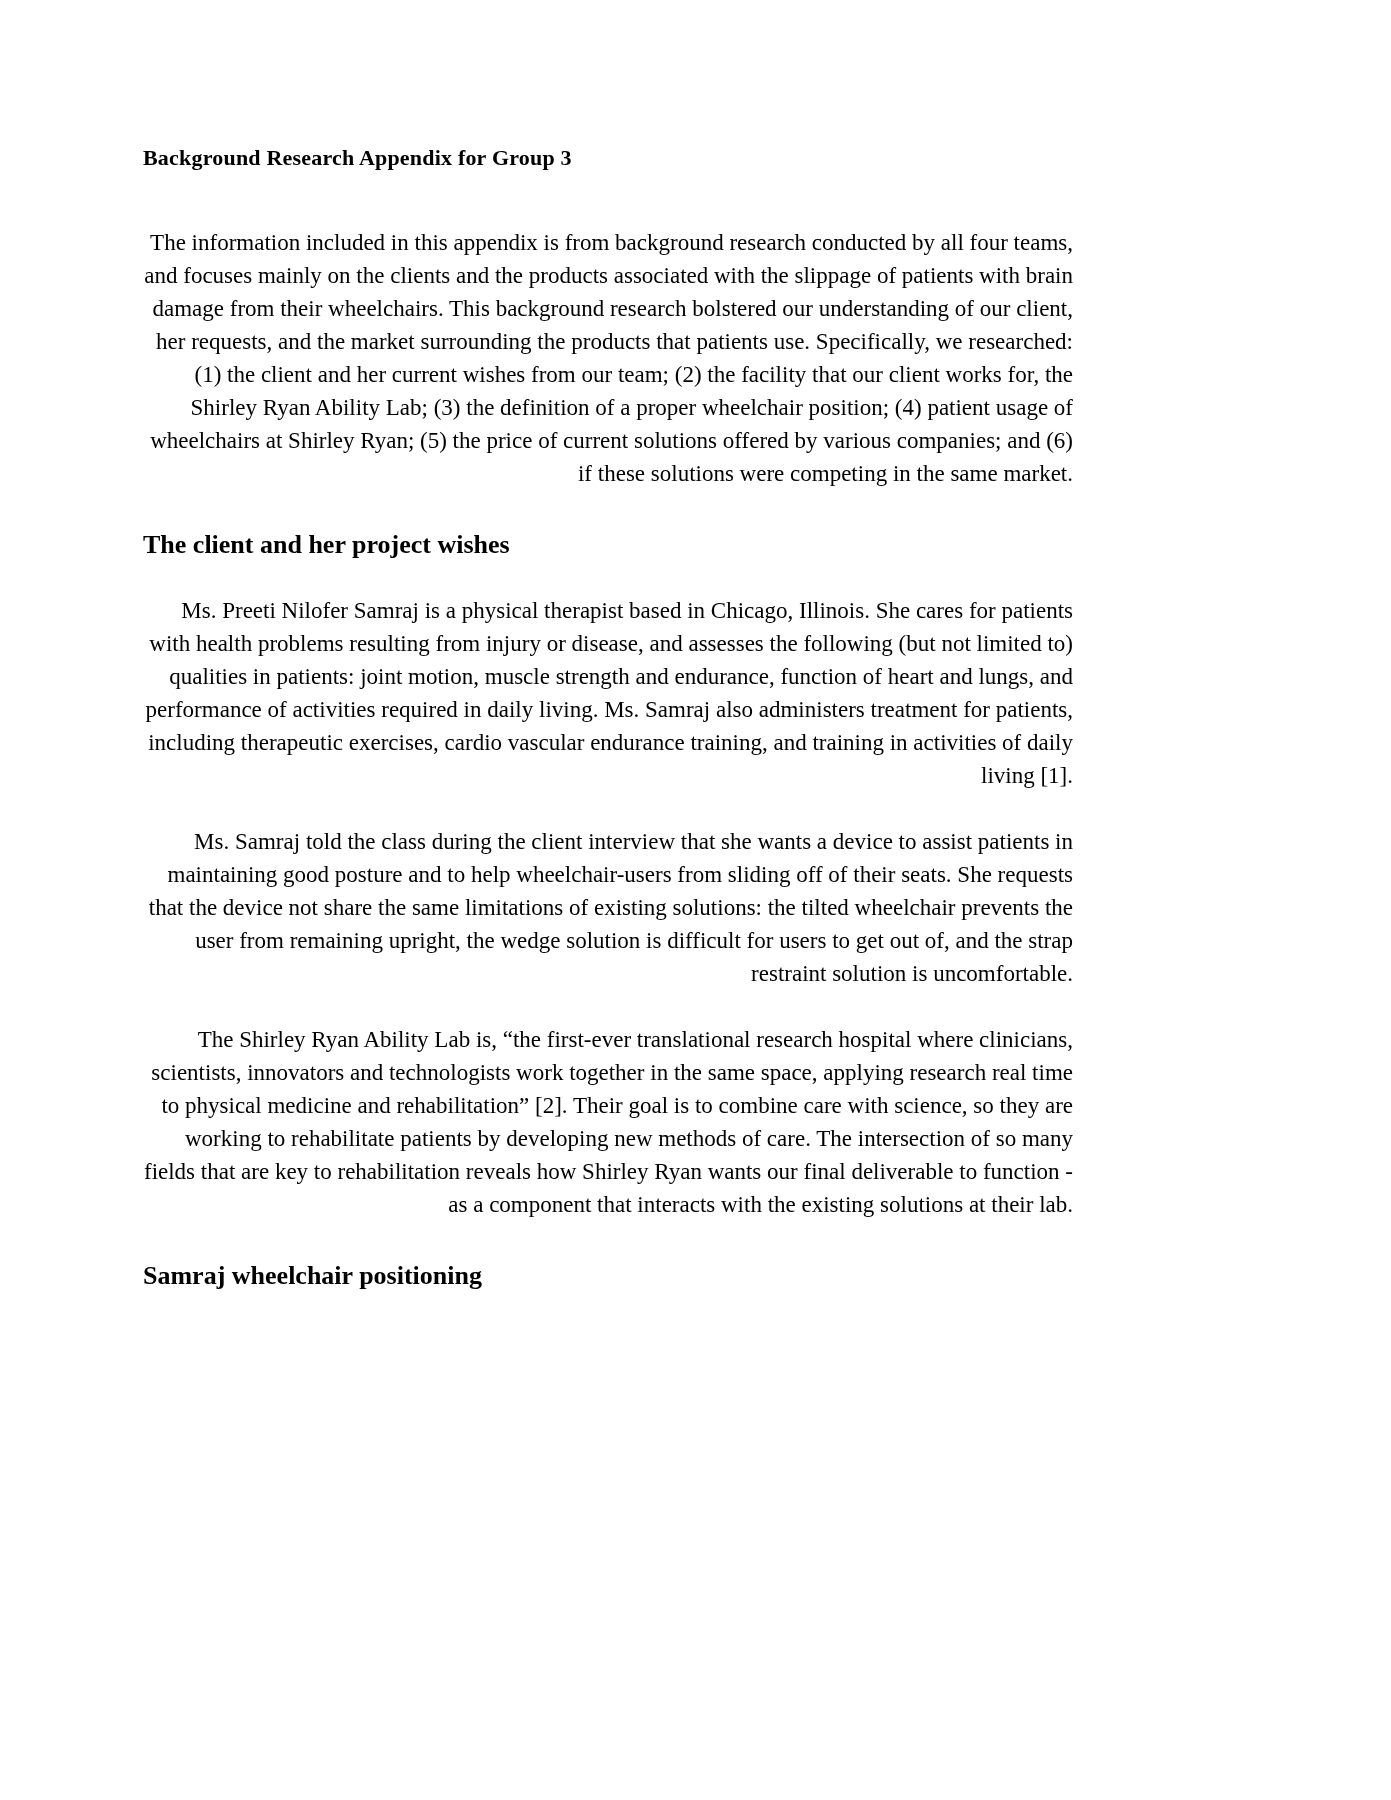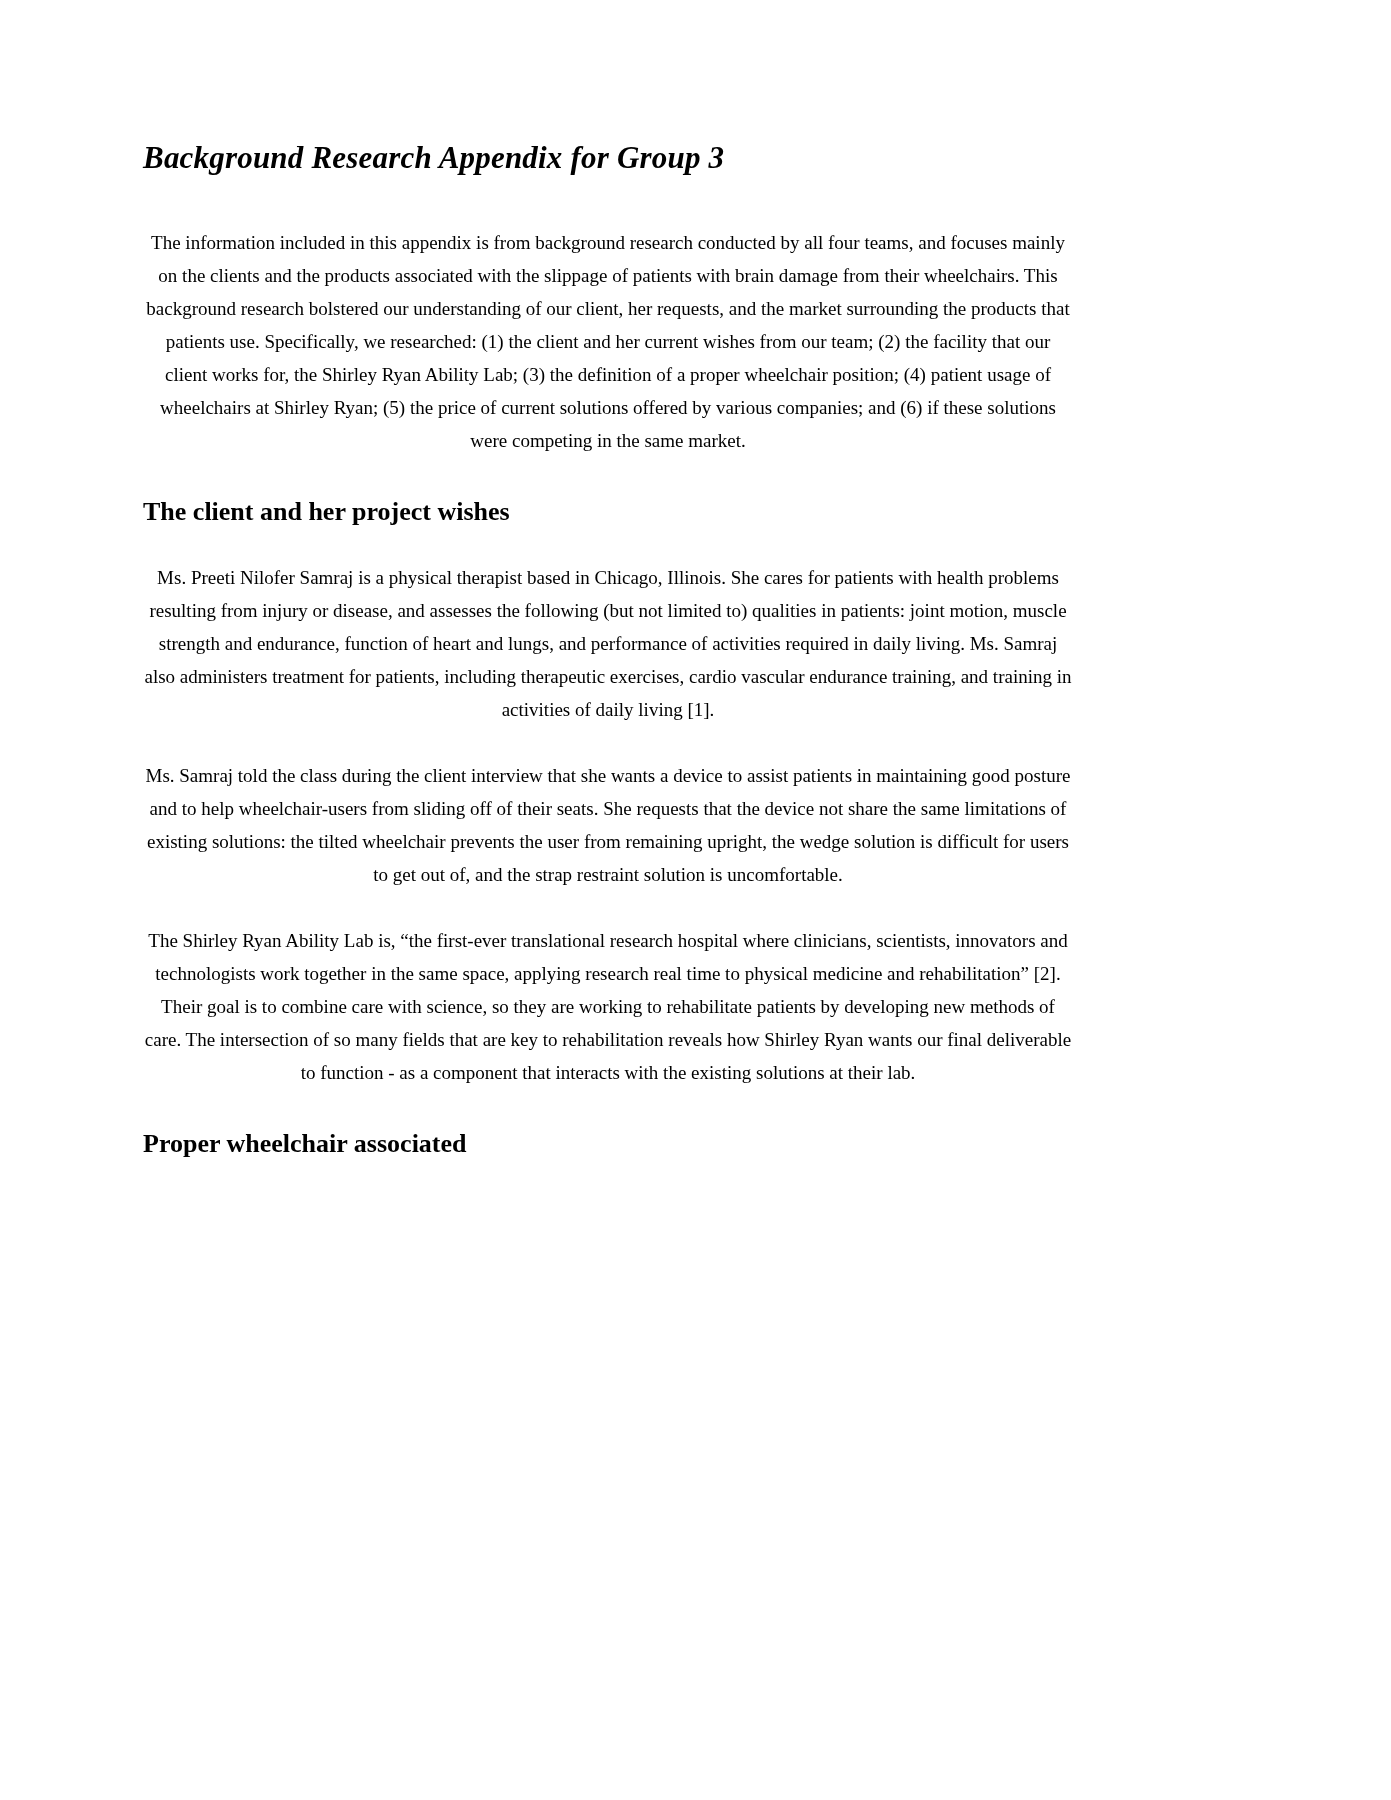--- a/index.html
+++ b/index.html
@@ -16,32 +16,31 @@
     font-family: "Liberation Serif", "DejaVu Serif", serif;
     color: #000000;
   }
   .content {
     position: absolute;
     top: 138px;
     left: 143px;
     width: 945px;
   }
   .doc-title {
-    font-size: 31px;
+    font-size: 22px;
     font-weight: bold;
     line-height: 40px;
     margin: 0 0 48px 0;
     letter-spacing: 0.2px;
-    font-style: italic;
   }
   .doc-paragraph {
-    font-size: 19px;
+    font-size: 23px;
     line-height: 33px;
     margin: 0 15px 33px 0;
-    text-align: center;
+    text-align: right;
   }
   .doc-heading {
     font-size: 26px;
     font-weight: bold;
     line-height: 33px;
     margin: 38px 0 33px 0;
   }
 </style>
 </head>
 <body>
@@ -55,16 +54,16 @@
 
     <h2 class="doc-heading">The client and her project wishes</h2>
 
     <p class="doc-paragraph">Ms. Preeti Nilofer Samraj is a physical therapist based in Chicago, Illinois. She cares for patients with health problems resulting from injury or disease, and assesses the following (but not limited to) qualities in patients: joint motion, muscle strength and endurance, function of heart and lungs, and performance of activities required in daily living. Ms. Samraj also administers treatment for patients, including therapeutic exercises, cardio vascular endurance training, and training in activities of daily living [1].</p>
 
     <p class="doc-paragraph">Ms. Samraj told the class during the client interview that she wants a device to assist patients in maintaining good posture and to help wheelchair-users from sliding off of their seats. She requests that the device not share the same limitations of existing solutions: the tilted wheelchair prevents the user from remaining upright, the wedge solution is difficult for users to get out of, and the strap restraint solution is uncomfortable.</p>
 
 
     <p class="doc-paragraph">The Shirley Ryan Ability Lab is, “the first-ever translational research hospital where clinicians, scientists, innovators and technologists work together in the same space, applying research real time to physical medicine and rehabilitation” [2]. Their goal is to combine care with science, so they are working to rehabilitate patients by developing new methods of care. The intersection of so many fields that are key to rehabilitation reveals how Shirley Ryan wants our final deliverable to function - as a component that interacts with the existing solutions at their lab.</p>
 
-    <h2 class="doc-heading">Proper wheelchair associated</h2>
+    <h2 class="doc-heading">Samraj wheelchair positioning</h2>
 
   </div>
 </div>
 
 </body></html>

